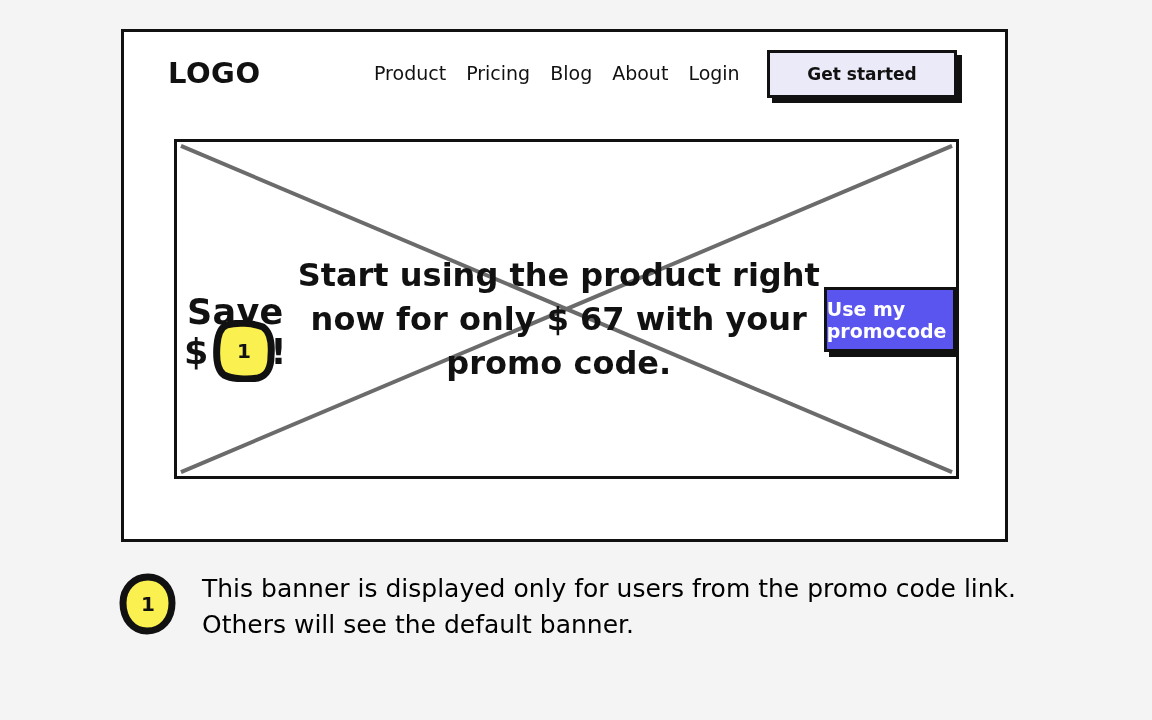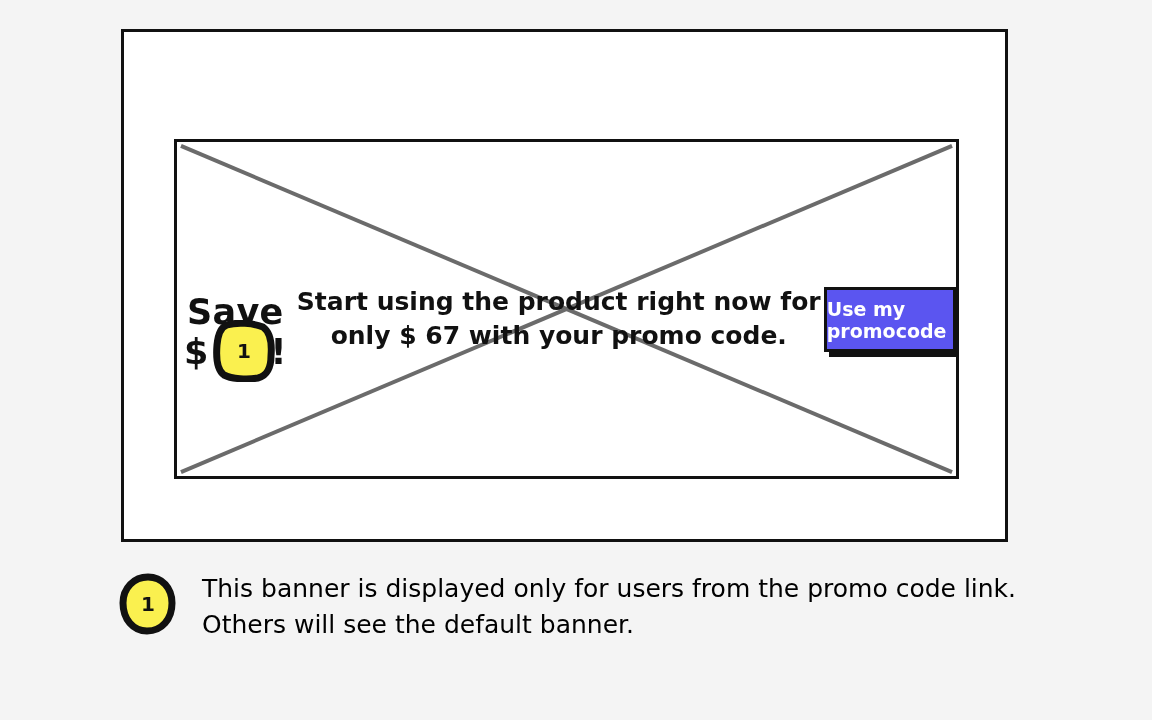--- a/index.html
+++ b/index.html
@@ -118,21 +118,21 @@
     margin-top: 45px;
     font-size: 35px;
     font-weight: 700;
     color: #111111;
     letter-spacing: 0.3px;
     font-family: "DejaVu Sans", sans-serif;
     text-align: center;
   }
   #banner-subhead {
     margin-top: 20px;
-    font-size: 25px;
+    font-size: 32px;
     font-weight: 700;
     color: #111111;
     line-height: 1.38;
     text-align: center;
     font-family: "DejaVu Sans", sans-serif;
     max-width: 530px;
   }
   #use-promocode-button {
     margin-top: 21px;
     width: 235px;
@@ -206,20 +206,37 @@
     color: #000000;
     font-family: "DejaVu Sans", sans-serif;
     max-width: 830px;
   }
 </style>
 </head>
 <body>
 
 <div id="wireframe-frame">
 
+  <div id="site-header">
+
+    <div id="logo">LOGO</div>
+
+    <nav id="nav-links">
+      <span class="nav-link">Product</span>
+      <span class="nav-link">Pricing</span>
+      <span class="nav-link">Blog</span>
+      <span class="nav-link">About</span>
+      <span class="nav-link">Login</span>
+    </nav>
+
+    <div id="get-started-button">
+      <span>Get started</span>
+    </div>
+
+  </div>
 
   <div id="promo-banner">
 
     <svg id="banner-cross" viewBox="0 0 785 340" preserveAspectRatio="none">
       <line x1="4" y1="4" x2="781" y2="336" stroke="#6b6b6b" stroke-width="4"></line>
       <line x1="781" y1="4" x2="4" y2="336" stroke="#6b6b6b" stroke-width="4"></line>
     </svg>
 
     <div id="banner-content">
       <div id="banner-headline">Save $ 33!</div>

